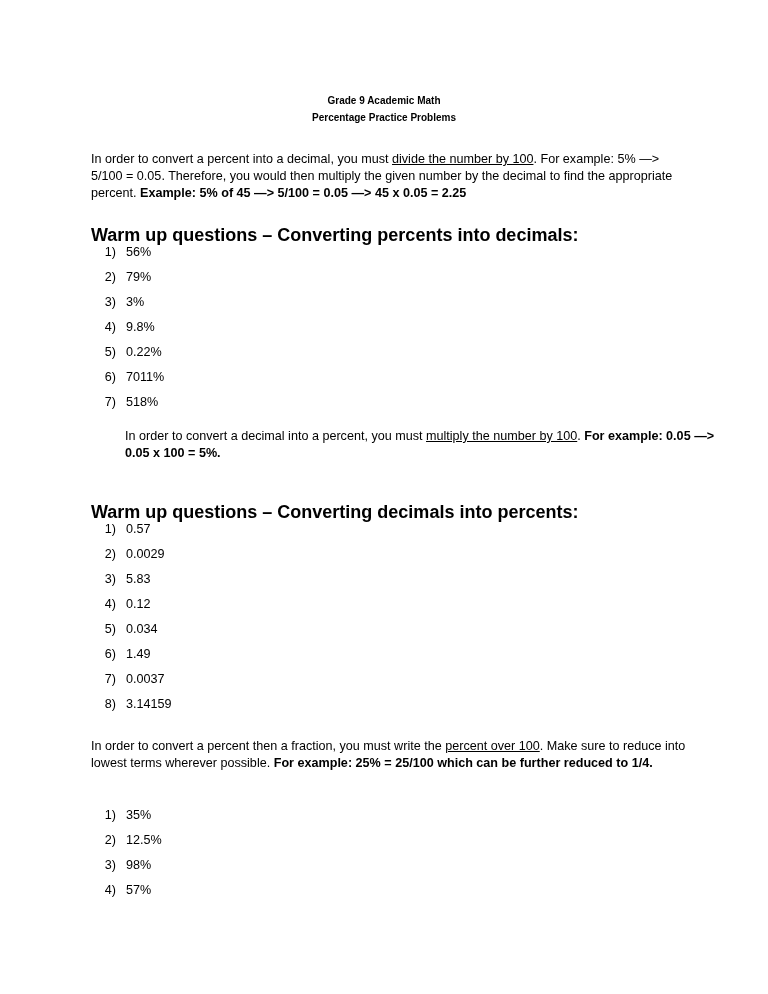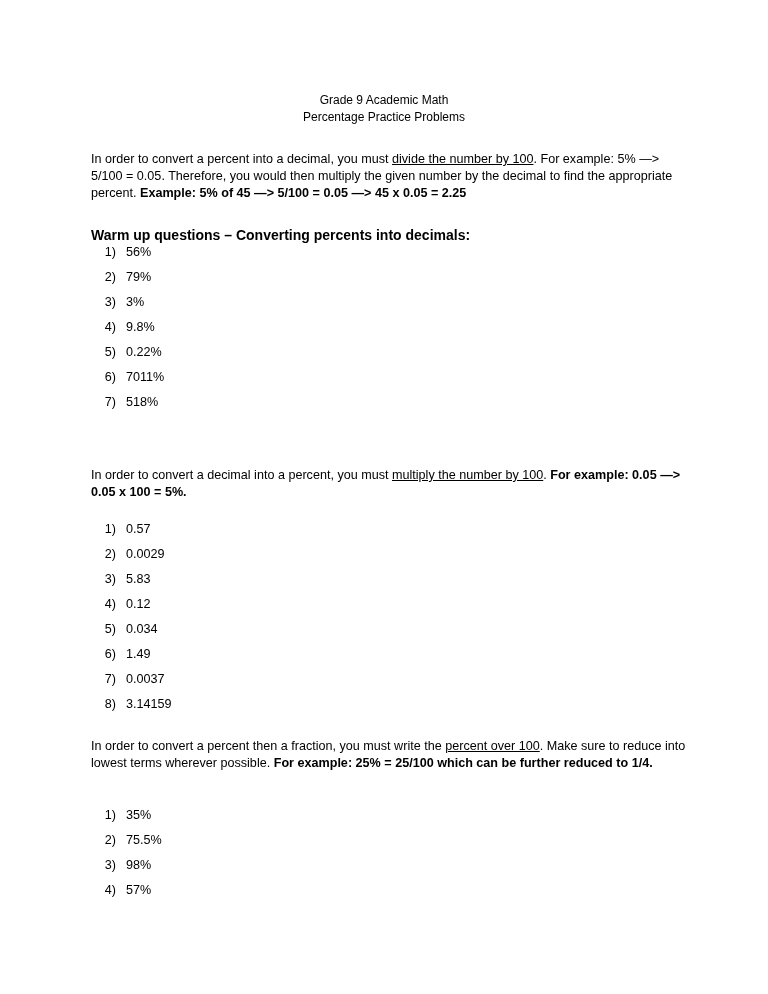--- a/index.html
+++ b/index.html
@@ -20,38 +20,38 @@
       position: absolute;
       left: 0; top: 0;
       width: 768px; height: 994px;
     }
     .title-block {
       position: absolute;
       top: 92px;
       left: 0;
       width: 768px;
       text-align: center;
-      font-weight: normal;
-      font-size: 12px;
+      font-weight: bold;
+      font-size: 10px;
       line-height: 17px;
     }
     .para {
       position: absolute;
       left: 91px;
       width: 600px;
       line-height: 17px;
       font-size: 12.6px;
     }
     .para b { font-weight: bold; }
     .para u { text-decoration: underline; }
     .heading {
       position: absolute;
       left: 91px;
       font-weight: bold;
-      font-size: 14px;
+      font-size: 18px;
       line-height: 17px;
     }
     .qlist {
       position: absolute;
       left: 91px;
       margin: 0;
       padding: 0;
       list-style: none;
     }
     .qlist li {
@@ -105,22 +105,23 @@
     <li>
         <span class="qnum">6)</span>
         <span class="qval">7011%</span>
       </li>
     <li>
         <span class="qnum">7)</span>
         <span class="qval">518%</span>
       </li>
   </ul>
 
-  <div class="para" style="top:467px;"><span>In order to convert a decimal  into a percent, you must </span><u>multiply the number by 100</u><span>. </span><b>For example:  0.05 —&gt; 0.05 x 100 = 5%.</b></div>
+  <div class="para" style="top:428px;margin-left:34px;"><span>In order to convert a decimal  into a percent, you must </span><u>multiply the number by 100</u><span>. </span><b>For example:  0.05 —&gt; 0.05 x 100 = 5%.</b></div>
 
+  <div class="heading" style="top:504px;">Warm up questions – Converting decimals into percents:</div>
 
   <ul class="qlist" style="top:521px;">
     <li>
         <span class="qnum">1)</span>
         <span class="qval">0.57</span>
       </li>
     <li>
         <span class="qnum">2)</span>
         <span class="qval">0.0029</span>
       </li>
@@ -153,21 +154,21 @@
   <div class="para" style="top:738px;"><span>In order to convert a percent then a fraction, you must write the </span><u>percent over 100</u><span>. Make sure to reduce into lowest terms wherever possible. </span><b>For example: 25% = 25/100 which can be further reduced to 1/4.</b></div>
 
 
   <ul class="qlist" style="top:807px;">
     <li>
         <span class="qnum">1)</span>
         <span class="qval">35%</span>
       </li>
     <li>
         <span class="qnum">2)</span>
-        <span class="qval">75.5%</span>
+        <span class="qval">12.5%</span>
       </li>
     <li>
         <span class="qnum">3)</span>
         <span class="qval">98%</span>
       </li>
     <li>
         <span class="qnum">4)</span>
         <span class="qval">57%</span>
       </li>
   </ul>

